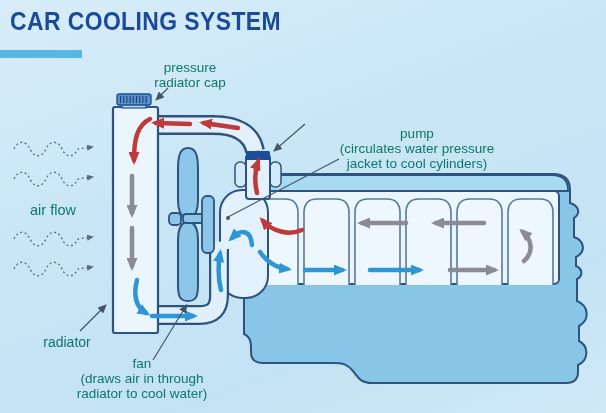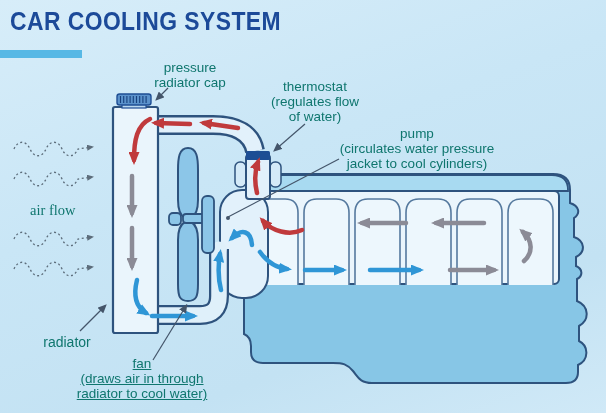--- a/index.html
+++ b/index.html
@@ -13,21 +13,21 @@
     position:absolute;left:10px;top:6px;font-size:26px;font-weight:bold;
     color:#1c4a99;white-space:nowrap;transform:scaleX(.88);transform-origin:0 0;
     letter-spacing:.5px;
   }
   .underline{position:absolute;left:0;top:50px;width:82px;height:8px;background:#57b8e5;}
   svg{position:absolute;left:0;top:0;}
   .lbl{
     position:absolute;color:#0f766e;font-size:13.5px;line-height:1.12;
     text-align:center;transform:translateX(-50%);white-space:nowrap;
   }
-  .lbl-left{transform:none;text-align:left;font-size:14.5px;font-family:Liberation Serif, serif;}
+  .lbl-left{transform:none;text-align:left;font-size:14.5px;}
 </style>
 </head>
 <body>
 
 <div class="stage">
 
   <div class="title">CAR COOLING SYSTEM</div>
   <div class="underline"></div>
 
   <svg width="606" height="413" viewBox="0 0 606 413">
@@ -136,35 +136,30 @@
       <path d="M80,331 L105,306" marker-end="url(#mLead)"></path>
       <path d="M153,360 L186,306" marker-end="url(#mLead)"></path>
     </g>
   </svg>
 
   <div class="lbl" style="left:190px;top:60px;">
     <div>pressure</div>
     <div>radiator cap</div>
   </div>
 
-  <div class="lbl" style="left:315px;top:79px;">
-    <div>thermostat</div>
-    <div>(regulates flow</div>
-    <div>of water)</div>
-  </div>
 
   <div class="lbl" style="left:417px;top:126px;">
     <div>pump</div>
     <div>(circulates water pressure</div>
     <div>jacket to cool cylinders)</div>
   </div>
 
   <div class="lbl lbl-left" style="left:30px;top:202px;">air flow</div>
 
   <div class="lbl" style="left:67px;top:335px;font-size:14px;">radiator</div>
 
-  <div class="lbl" style="left:142px;top:356px;text-decoration:underline;">
+  <div class="lbl" style="left:142px;top:356px;">
     <div>fan</div>
     <div>(draws air in through</div>
     <div>radiator to cool water)</div>
   </div>
 
 </div>
 
 </body></html>

